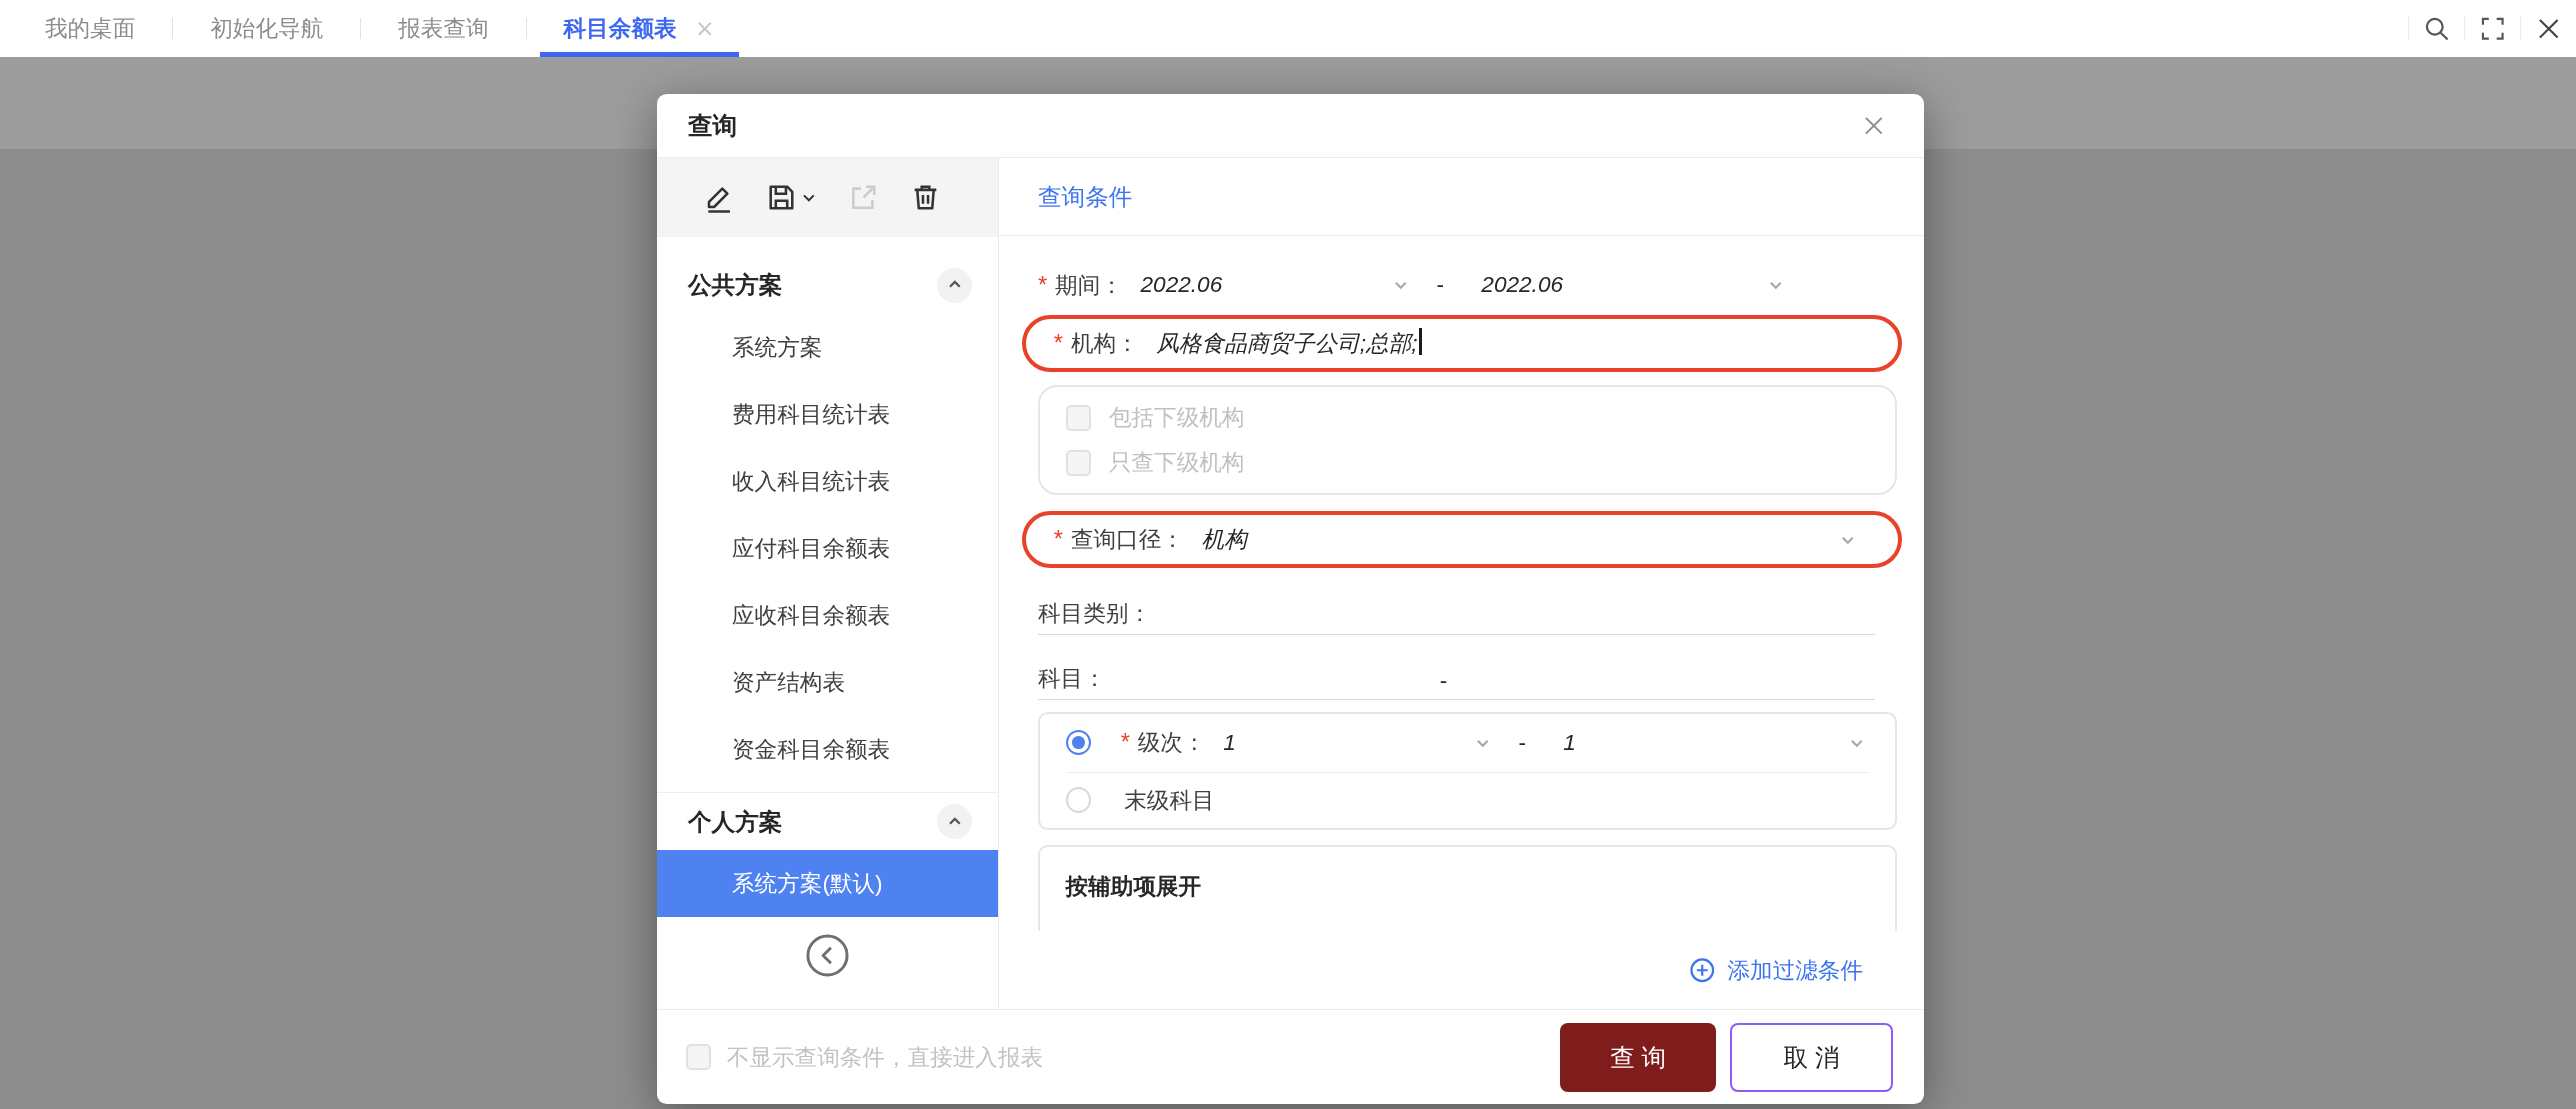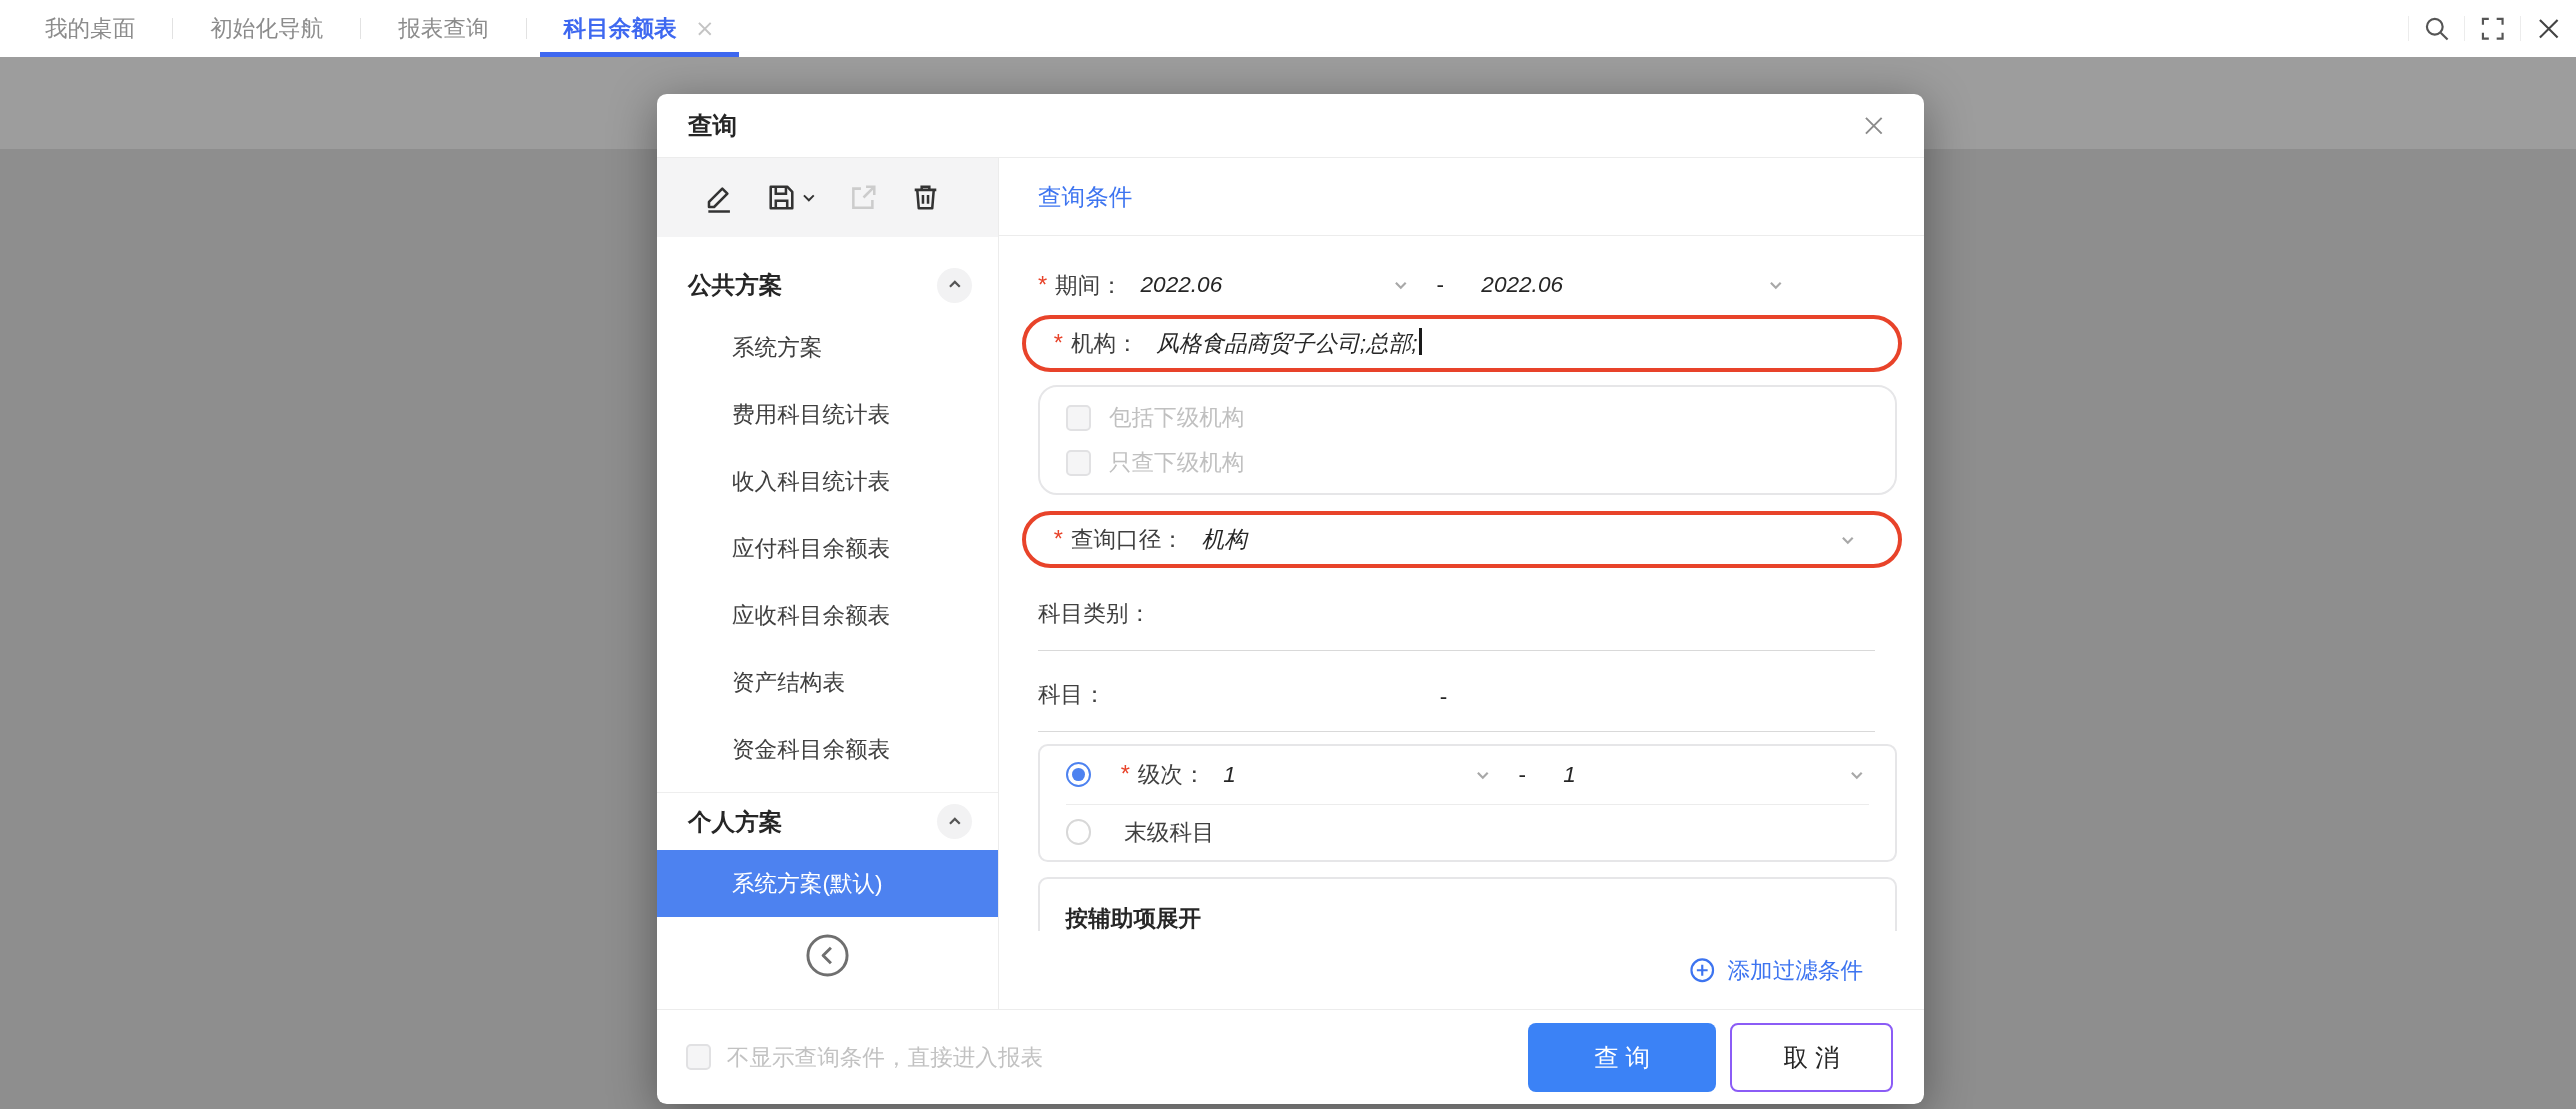--- a/index.html
+++ b/index.html
@@ -67,21 +67,21 @@
   .row-org{margin-top:2px;}
   .caret{display:inline-block;width:2.9px;height:27.5px;background:#1a1a1a;margin-left:2px;vertical-align:-4.9px;}
   .group-box{border:2px solid #e6e6e8;border-radius:9.8px;padding:0 25.6px;box-sizing:border-box;}
   .box-orgopts{margin-top:13.8px;height:110px;display:flex;flex-direction:column;justify-content:center;gap:13.8px;border-radius:19px;}
   .check-row{display:flex;align-items:center;gap:17.7px;font-size:22.6px;color:#404040;}
   .check-row.disabled{color:#c0c0c0;}
   .checkbox{width:25.6px;height:25.6px;border-radius:4.9px;box-sizing:border-box;flex:none;}
   .checkbox.off-disabled{background:#f5f5f6;border:2px solid #e1e1e3;}
   .row-scope{margin-top:15.7px;}
   .scope-chevron{margin-left:auto;margin-right:11.8px;display:flex;}
-  .uline-row{height:53px;display:flex;align-items:flex-end;padding-bottom:21px;
+  .uline-row{height:53px;display:flex;align-items:flex-end;padding-bottom:5px;
     border-bottom:1px solid #d9d9d9;margin-right:21.6px;}
   .row-cat{margin-top:7.9px;}
   .row-subject{margin-top:5.9px;}
   .mid-dash{margin-left:334px;color:#262626;}
   .box-level{margin-top:11.8px;height:118px;display:flex;flex-direction:column;}
   .level-row{height:59px;display:flex;align-items:center;font-size:22.6px;color:#404040;}
   .box-divider{height:1px;background:#ececec;}
   .leaf-row{height:56px;}
   .radio{width:25.6px;height:25.6px;border-radius:50%;box-sizing:border-box;flex:none;}
   .radio.on{border:2px solid #4d82f0;display:flex;align-items:center;justify-content:center;}
@@ -91,21 +91,21 @@
   .leaf-label{margin-left:33px;}
   .box-aux{margin-top:15.7px;height:177px;padding-top:23.6px;}
   .aux-title{font-size:22.6px;font-weight:bold;color:#262626;}
   
   .dialog-footer{height:94px;flex:none;border-top:1px solid #ececec;display:flex;align-items:center;
     justify-content:space-between;padding:0 31px 0 28.5px;}
   .footer-left{display:flex;align-items:center;gap:15.7px;font-size:22.6px;color:#c2c2c2;}
   .footer-btns{display:flex;align-items:center;gap:13.8px;}
   .btn{height:69px;border-radius:7.9px;display:flex;align-items:center;justify-content:center;
     font-size:24.6px;cursor:pointer;box-sizing:border-box;}
-  .btn-primary{width:188px;background:#3b82f6;color:#fff;}
+  .btn-primary{width:156px;background:#7f1d1d;color:#fff;}
   .btn-default{width:163px;background:#fff;border:2px solid #8b5cf6;color:#262626;}
   svg{display:block;}
 </style>
 </head>
 <body>
 
 <div class="tabbar">
   <div class="tabs">
     <div class="tab">
       <span>我的桌面</span>

